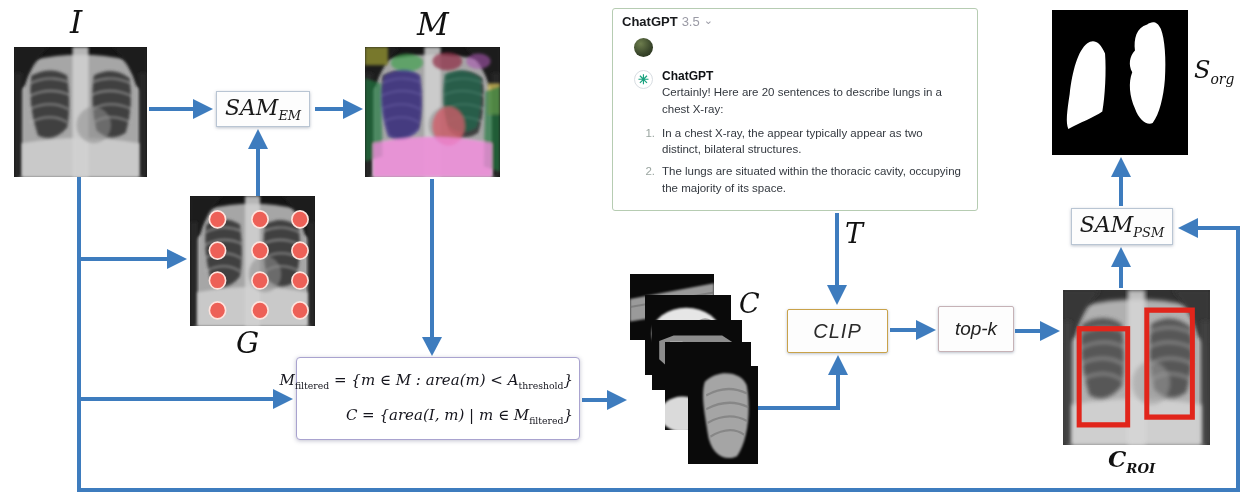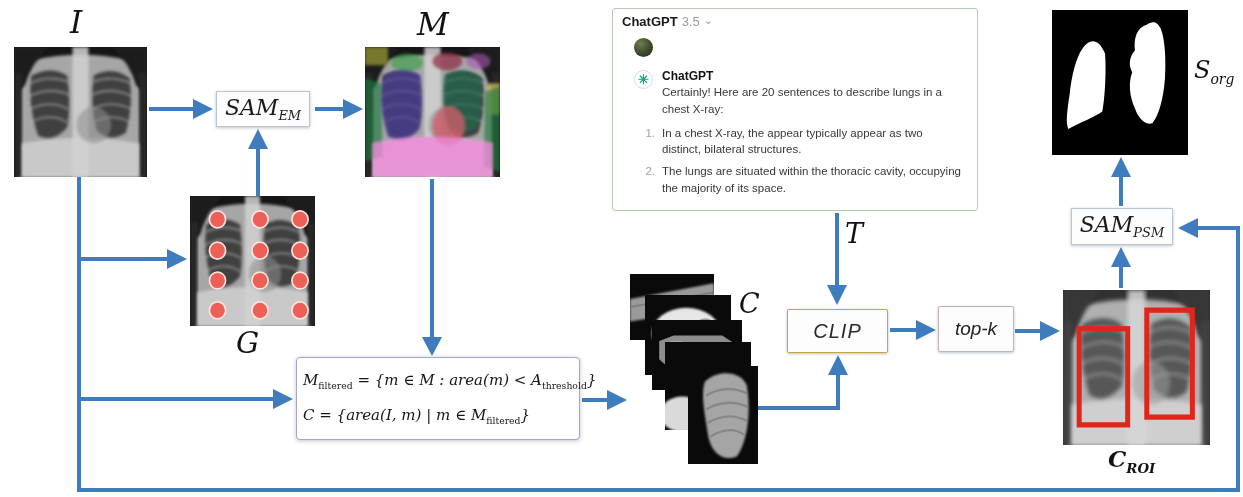--- a/index.html
+++ b/index.html
@@ -28,21 +28,21 @@
            font-family:"DejaVu Serif","Liberation Serif",serif;font-style:italic;font-size:22px;color:#1a1a1a;}
   .sam-box sub{font-size:59%;}
   .clip-box{border:1.5px solid var(--clip-border,#c9a24a);border-radius:2px;
             font-style:italic;font-size:20px;color:#2a2a2a;letter-spacing:1px;}
   .topk-box{border:1.5px solid var(--topk-border,#c6b2b6);border-radius:2px;
             font-style:italic;font-size:19px;color:#222;}
 
   
   .formula-box{position:absolute;z-index:3;background:#fff;border:1.5px solid var(--formula-border,#a9a3cf);
                border-radius:4px;box-shadow:0 1px 4px rgba(80,80,120,.35);
-               display:flex;flex-direction:column;justify-content:space-around;align-items:flex-start;
+               display:flex;flex-direction:column;justify-content:space-around;align-items:flex-end;
                font-family:"DejaVu Serif","Liberation Serif",serif;font-size:15px;color:#15151d;
                padding:6px 6px;}
   .formula-line{white-space:nowrap;font-style:italic;}
   .formula-line sub{font-style:normal;font-size:62%;}
 
   
   .chat-panel{position:absolute;z-index:3;background:#fff;border:1px solid var(--chatgpt-border,#b6ccb2);
               border-radius:3px;overflow:hidden;color:#2d333a;}
   .chat-header{padding:5px 9px 2px 9px;font-size:13px;display:flex;align-items:center;gap:4px;cursor:pointer;}
   .chat-title{font-weight:bold;color:#17191c;}

